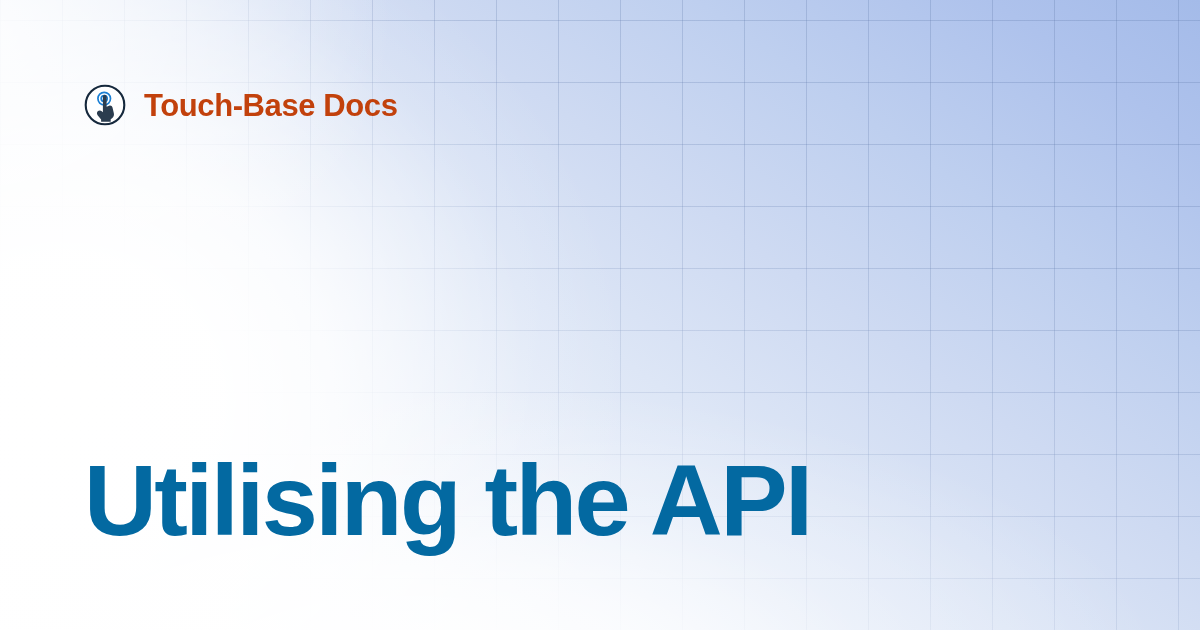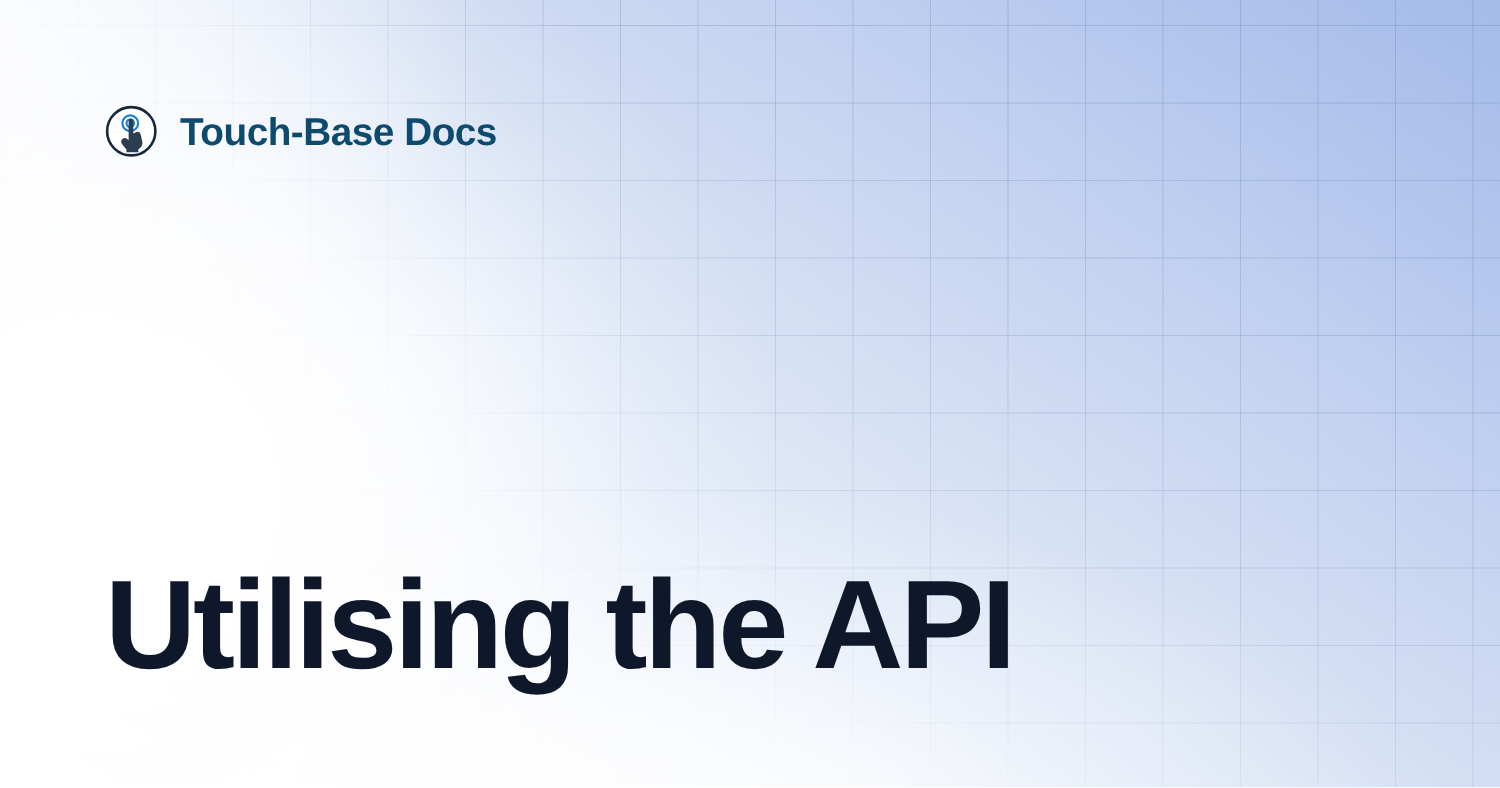--- a/index.html
+++ b/index.html
@@ -125,39 +125,39 @@
     width:42px;
     height:42px;
     flex:0 0 42px;
     display:block;
   }
 
   #brand-name {
     font-size:31px;
     font-weight:bold;
     letter-spacing:-0.4px;
-    color:#0c4a6e;
+    color:#c2410c;
     white-space:nowrap;
     line-height:1;
   }
 
   
   #hero {
     position:absolute;
     left:84px;
     bottom:78px;
     max-width:1040px;
   }
 
   #hero-title {
     font-size:101px;
     font-weight:bold;
     letter-spacing:-2.6px;
     line-height:1.02;
-    color:#0f172a;
+    color:#0369a1;
     white-space:nowrap;
   }
 </style>
 </head>
 <body>
 
 <div id="og-card">
 
   <div class="bg-layer" id="bg-gradient"></div>
   <div class="bg-layer" id="bg-grid"></div>

